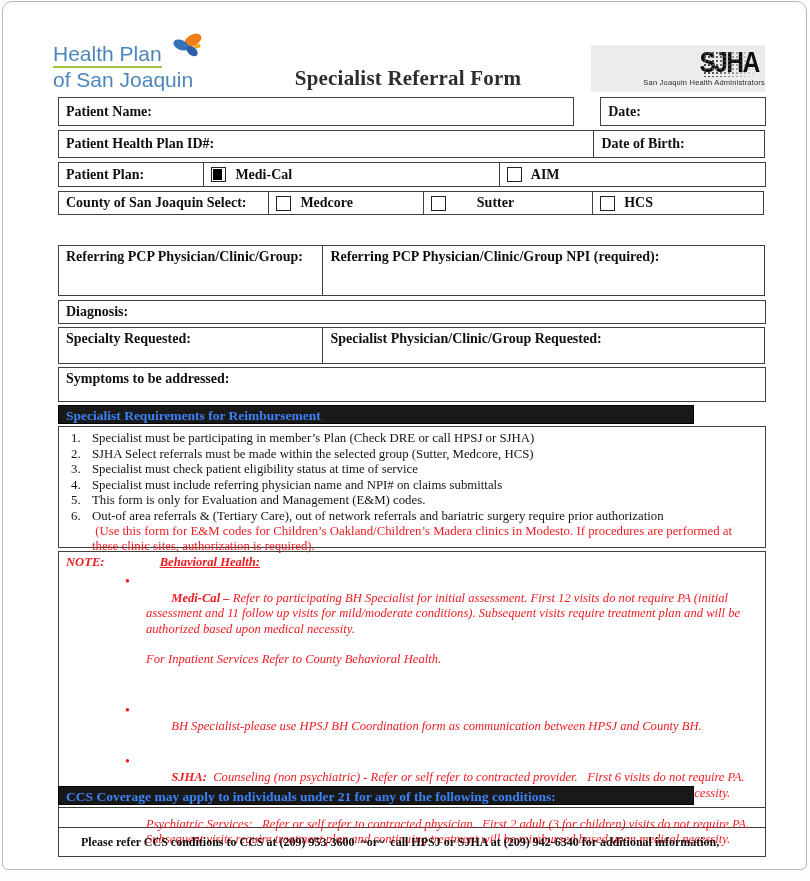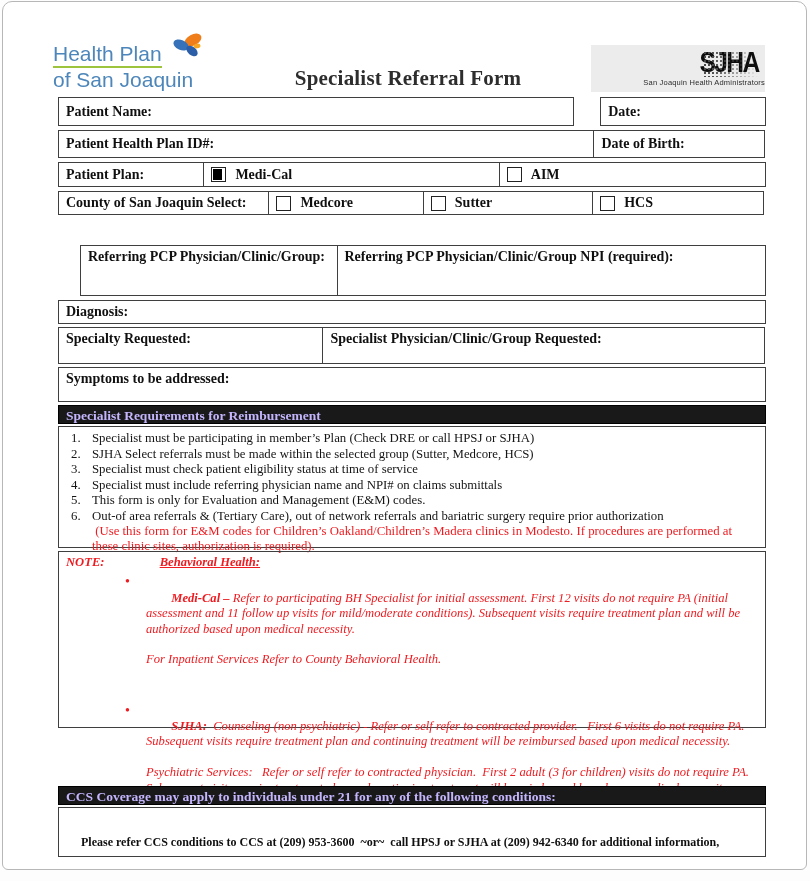--- a/index.html
+++ b/index.html
@@ -47,40 +47,40 @@
   .c.top{align-items:flex-start;padding-top:3px;}
   .checkbox{
     width:13px;height:13px;border:1.6px solid #222;display:inline-block;
     position:relative;margin-right:9px;flex:none;background:#fff;
   }
   .checkbox.checked::after{
     content:"";position:absolute;left:1px;top:1px;bottom:1px;right:3px;background:#000;
   }
   
   .bar{
-    position:absolute;left:55px;width:708px;height:19px;background:#191919;
-    color:#c4b5fd;font-weight:bold;font-size:13.5px;line-height:19px;
+    position:absolute;left:55px;width:636px;height:19px;background:#191919;
+    color:#3b82f6;font-weight:bold;font-size:13.5px;line-height:19px;
     padding-left:7px;box-sizing:border-box;border:1px solid #000;
   }
   
   .reqbox{
     position:absolute;left:55px;top:424px;width:708px;height:122px;
     border:1.6px solid #3f3f3f;box-sizing:border-box;padding:4px 6px 0 0;
     font-size:12.8px;color:#141414;line-height:15px;
   }
   .reqbox ol{margin:0;padding:0 0 0 33px;counter-reset:req;list-style:none;}
   .reqbox ol li{position:relative;margin-bottom:.5px;}
   .reqbox ol li::before{
     counter-increment:req;content:counter(req) ".";
     position:absolute;left:-21px;top:0;
   }
   .req-note{white-space:pre-wrap;}
   
   .notebox{
-    position:absolute;left:55px;top:549px;width:708px;height:177px;
+    position:absolute;left:55px;top:549px;width:708px;height:277px;
     border:1.6px solid #3f3f3f;box-sizing:border-box;
     font-style:italic;font-size:12.6px;line-height:15.4px;
     padding:3px 10px 0 7px;
   }
   .red{color:#ee1b20;}
   .notebox .hdr{margin-bottom:5px;}
   .notebox .hdr .lbl{font-weight:bold;margin-right:14px;}
   .notebox .hdr .bh{font-weight:bold;text-decoration:underline;margin-left:38px;}
   .notebox ul{margin:0;padding:0 0 0 55px;list-style:none;}
   .notebox ul li{position:relative;padding-left:25px;margin-bottom:5px;white-space:pre-wrap;}
@@ -153,33 +153,33 @@
   </div>
 
   <div class="row" style="top:189px;height:24px;">
     <div class="c" style="width:212px;">
       <span>County of San Joaquin Select:</span>
     </div>
     <div class="c" style="width:156px;">
       <span class="checkbox"></span>
       <span>Medcore</span>
     </div>
-    <div class="c" style="width:171px;">
+    <div class="c" style="width:171px;gap:22px;">
       <span class="checkbox"></span>
       <span>Sutter</span>
     </div>
     <div class="c" style="width:172px;">
       <span class="checkbox"></span>
       <span>HCS</span>
     </div>
   </div>
 
 
   <div class="row" style="top:243px;height:51px;">
-    <div class="c top" style="width:266px;margin-left:22px;">
+    <div class="c top" style="width:266px;">
       <span>Referring PCP Physician/Clinic/Group:</span>
     </div>
     <div class="c top" style="width:443px;">
       <span>Referring PCP Physician/Clinic/Group NPI (required):</span>
     </div>
   </div>
 
   <div class="row" style="top:298px;height:24px;border-radius:9px;">
     <div class="c" style="width:708px;">
       <span>Diagnosis:</span>
@@ -222,20 +222,23 @@
     <div class="hdr">
       <span class="lbl">NOTE:</span>
       <span class="bh">Behavioral Health:</span>
     </div>
     <ul>
       <li>
         <span class="lead">Medi-Cal – </span><span>Refer to participating BH Specialist for initial assessment. First 12 visits do not require PA (initial assessment and 11 follow up visits for mild/moderate conditions). Subsequent visits require treatment plan and will be authorized based upon medical necessity.</span>
         <div>For Inpatient Services Refer to County Behavioral Health.</div>
       </li>
       <li>
+        <span>BH Specialist-please use HPSJ BH Coordination form as communication between HPSJ and County BH.</span>
+      </li>
+      <li>
         <span class="lead">SJHA:</span><span>  Counseling (non psychiatric) - Refer or self refer to contracted provider.   First 6 visits do not require PA.  Subsequent visits require treatment plan and continuing treatment will be reimbursed based upon medical necessity.</span>
         <div>Psychiatric Services:   Refer or self refer to contracted physician.  First 2 adult (3 for children) visits do not require PA.   Subsequent visits require treatment plan and continuing treatment will be reimbursed based upon medical necessity.</div>
       </li>
     </ul>
 
   </div>
 
   <div class="bar" style="top:784px;">
     <span>CCS Coverage may apply to individuals under 21 for any of the following conditions:</span>
   </div>

